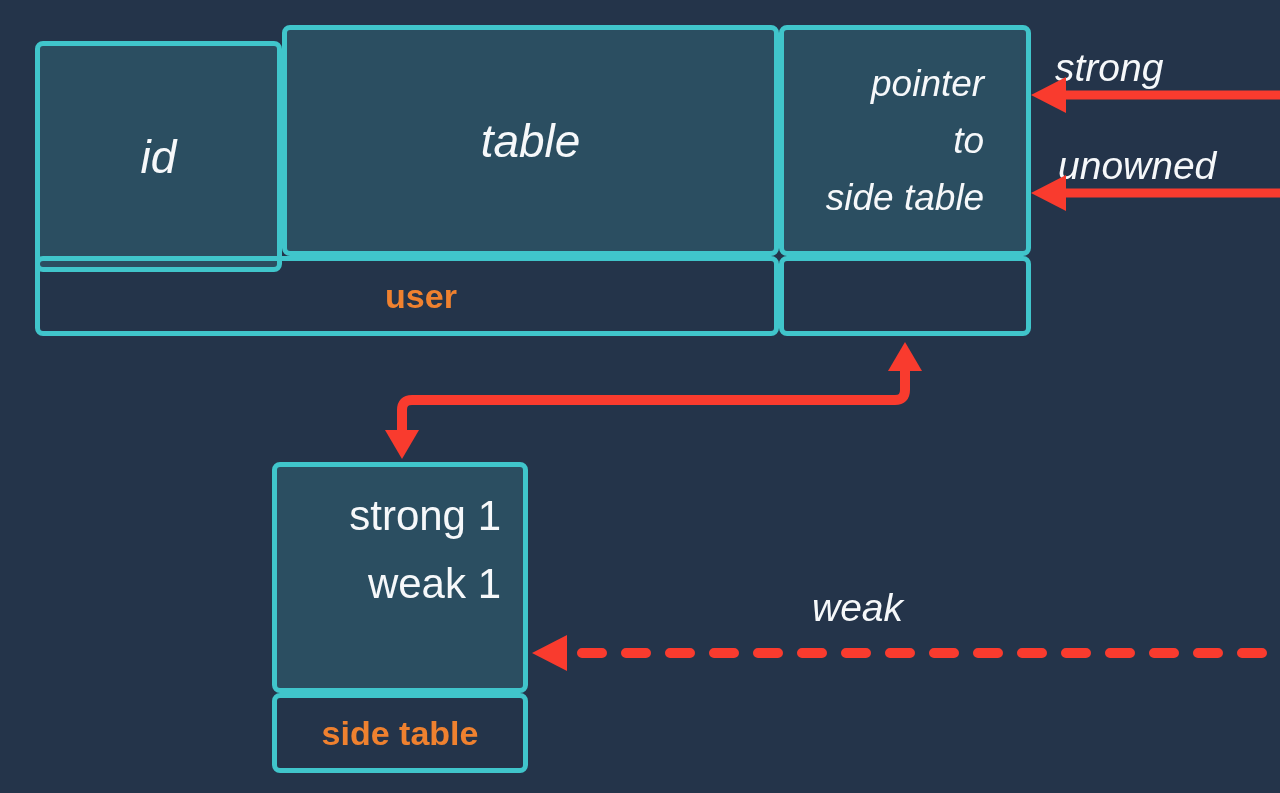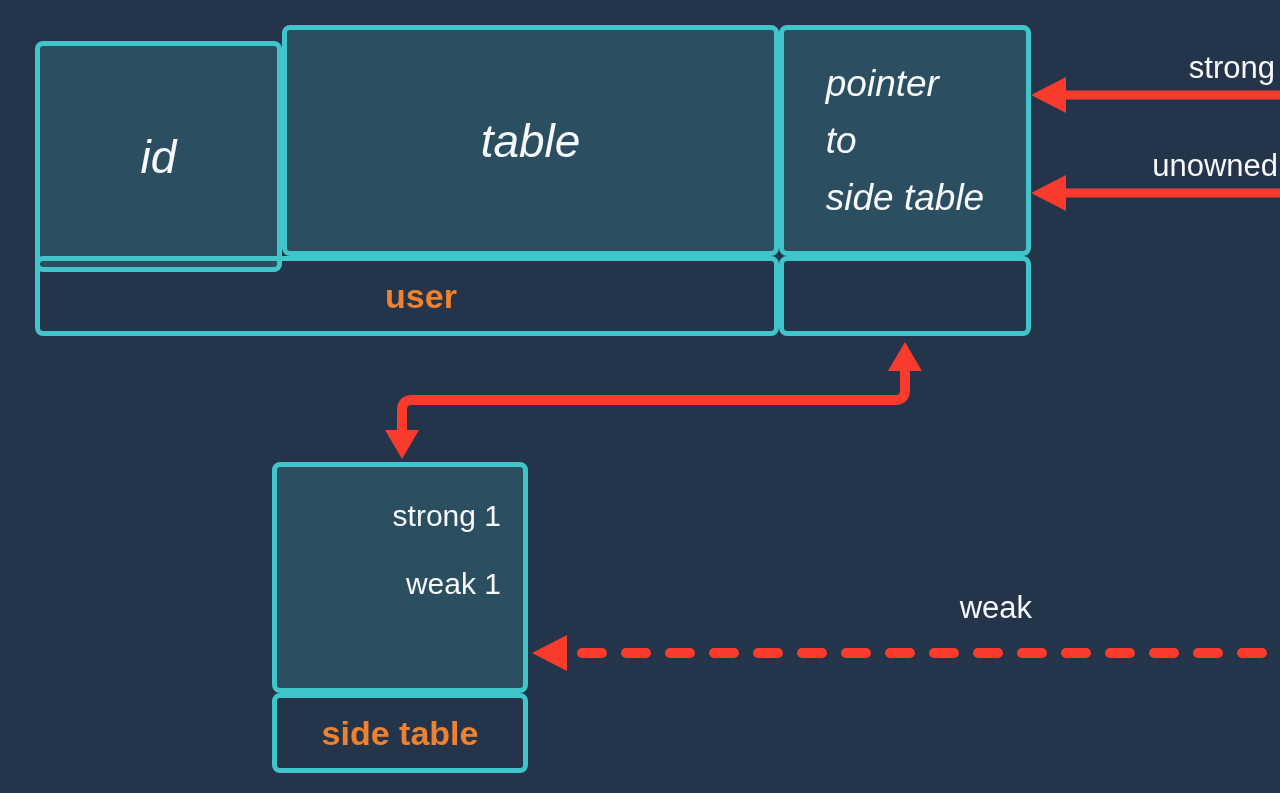--- a/index.html
+++ b/index.html
@@ -20,21 +20,21 @@
   .arrow-head{fill:var(--arrow-red);stroke:none;}
 
   .cell{
     position:absolute;box-sizing:border-box;
     border:5px solid var(--border-cyan);border-radius:8px;
     display:flex;align-items:center;justify-content:center;
     z-index:2;
   }
   .cell.filled{background:var(--cell-fill);}
   .cell-label{
-    color:var(--text-white);font-style:italic;text-align:left;
+    color:var(--text-white);font-style:italic;text-align:right;
   }
   .caption{
     color:var(--accent-orange);font-weight:700;font-style:normal;
   }
 
   
   .cell-id{left:35px;top:25px;width:247px;height:231px;margin-top:16px;}
   .cell-name{left:282px;top:25px;width:497px;height:231px;}
   .cell-pointer{left:779px;top:25px;width:252px;height:231px;}
   .cell-user{left:35px;top:256px;width:744px;height:80px;}
@@ -43,29 +43,29 @@
   .cell-pointer .cell-label{font-size:37px;line-height:57px;white-space:pre-line;}
   .cell-user .caption{font-size:34px;margin-left:28px;}
 
   
   .cell-counts{left:272px;top:462px;width:256px;height:231px;align-items:flex-start;justify-content:flex-end;}
   .cell-sidetable{left:272px;top:693px;width:256px;height:80px;}
   .counts-col{
     padding:15px 22px 0 0;display:flex;flex-direction:column;align-items:flex-end;
   }
   .count-row{
-    height:68px;line-height:68px;font-size:30px;color:var(--text-white);
+    height:68px;line-height:68px;font-size:42px;color:var(--text-white);
     font-style:normal;white-space:nowrap;
   }
   .cell-sidetable .caption{font-size:34px;}
 
   
   .float-label{
-    position:absolute;width:220px;height:44px;line-height:44px;text-align:right;
-    color:var(--text-white);font-size:31px;z-index:2;
+    position:absolute;width:220px;height:44px;line-height:44px;text-align:left;
+    color:var(--text-white);font-style:italic;font-size:39px;z-index:2;
   }
   .label-strong{left:1055px;top:46px;}
   .label-unowned{left:1058px;top:144px;}
   .label-weak{left:812px;top:586px;}
 </style>
 </head>
 <body>
 
 <div class="canvas">
 

